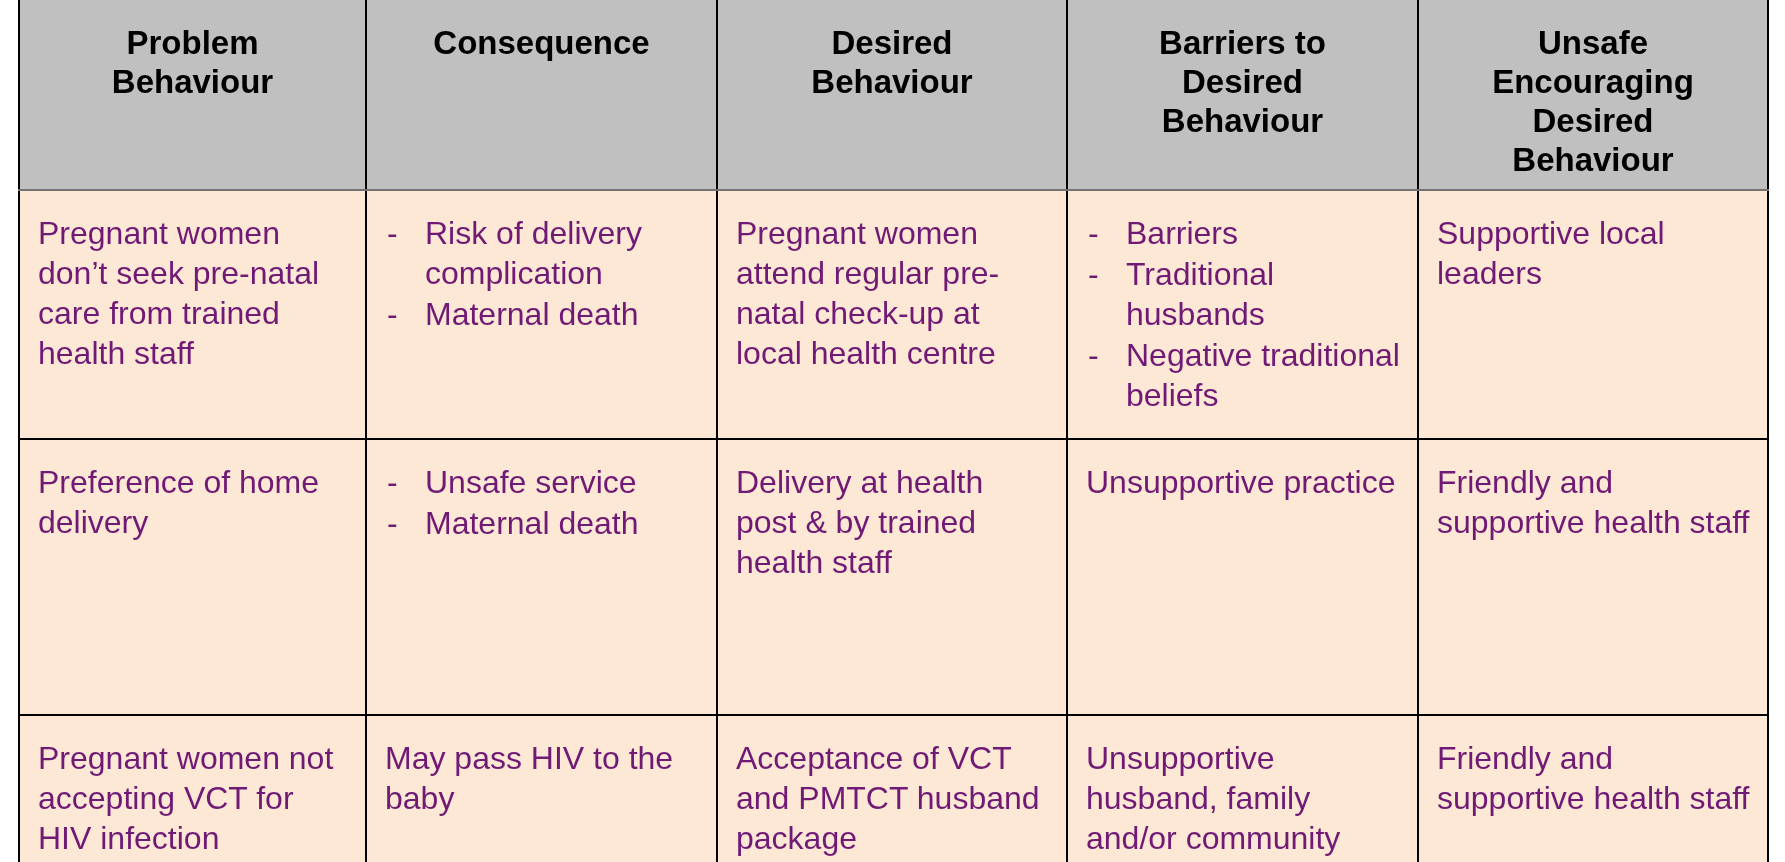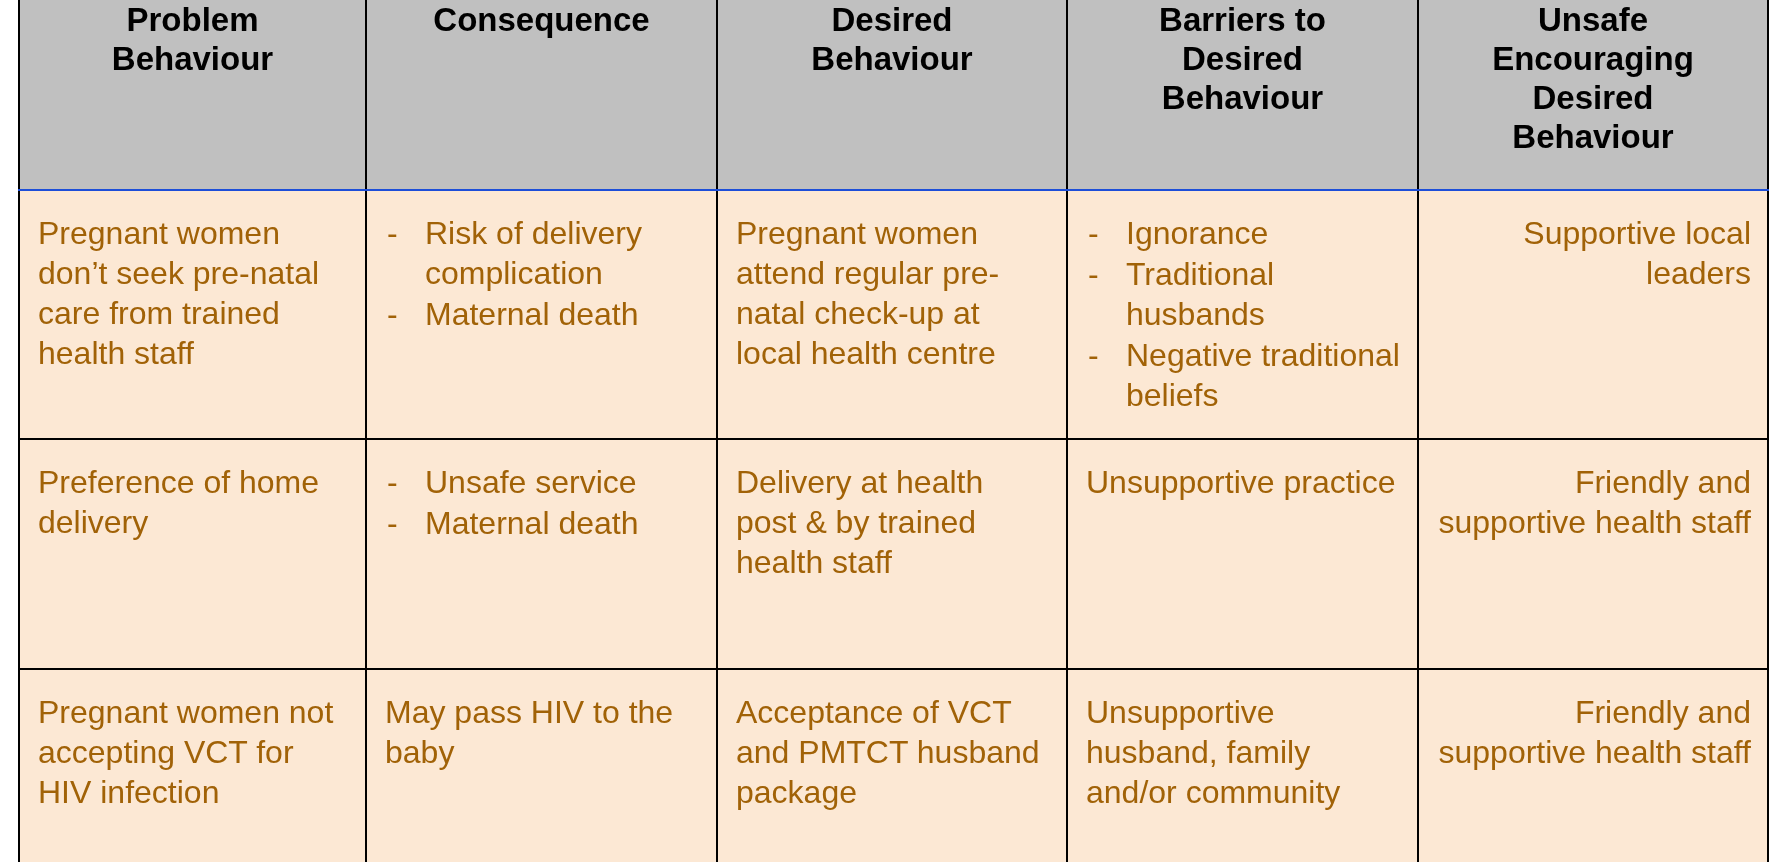--- a/index.html
+++ b/index.html
@@ -32,49 +32,49 @@
 
   table.matrix col.c1 { width: 347px; }
   table.matrix col.c2 { width: 351px; }
   table.matrix col.c3 { width: 350px; }
   table.matrix col.c4 { width: 351px; }
   table.matrix col.c5 { width: 350px; }
 
   thead th {
     background: #c0c0c0;
     border-right: 2px solid #000000;
-    border-bottom: 2px solid #1d4ed8;
+    border-bottom: 2px solid #737373;
     text-align: center;
     vertical-align: top;
     font-weight: bold;
     font-size: 33px;
     line-height: 1.18;
     color: #000000;
-    padding: 1px 16px 0 16px;
+    padding: 24px 16px 0 16px;
     height: 190px;
     box-sizing: border-box;
   }
   thead th:last-child { border-right: none; }
 
   tbody td {
     background: #fce8d4;
     border-right: 2px solid #000000;
     border-bottom: 2px solid #000000;
     vertical-align: top;
     font-size: 32px;
     line-height: 1.25;
-    color: #a16207;
+    color: #701a75;
     padding: 22px 16px 22px 18px;
     box-sizing: border-box;
   }
-  tbody td:last-child { border-right: none; text-align: right; }
+  tbody td:last-child { border-right: none; }
   tbody tr:last-child td { border-bottom: 2px solid #000000; }
 
   tbody tr.r1 td { height: 235px; }
-  tbody tr.r2 td { height: 230px; }
+  tbody tr.r2 td { height: 276px; }
   tbody tr.r3 td { height: 202px; }
 
   .plain-lines { white-space: pre-line; }
 
   ul.dash-list {
     list-style: none;
     margin: 0;
     padding: 0;
   }
   ul.dash-list li {
@@ -145,21 +145,21 @@
             </li>
           </ul>
         </td>
         <td>
           <span class="plain-lines">Pregnant women attend regular pre-natal check-up at local health centre</span>
         </td>
         <td>
           <ul class="dash-list">
             <li>
               <span class="dash">-</span>
-              <span>Ignorance</span>
+              <span>Barriers</span>
             </li>
             <li>
               <span class="dash">-</span>
               <span>Traditional husbands</span>
             </li>
             <li>
               <span class="dash">-</span>
               <span>Negative traditional beliefs</span>
             </li>
           </ul>

